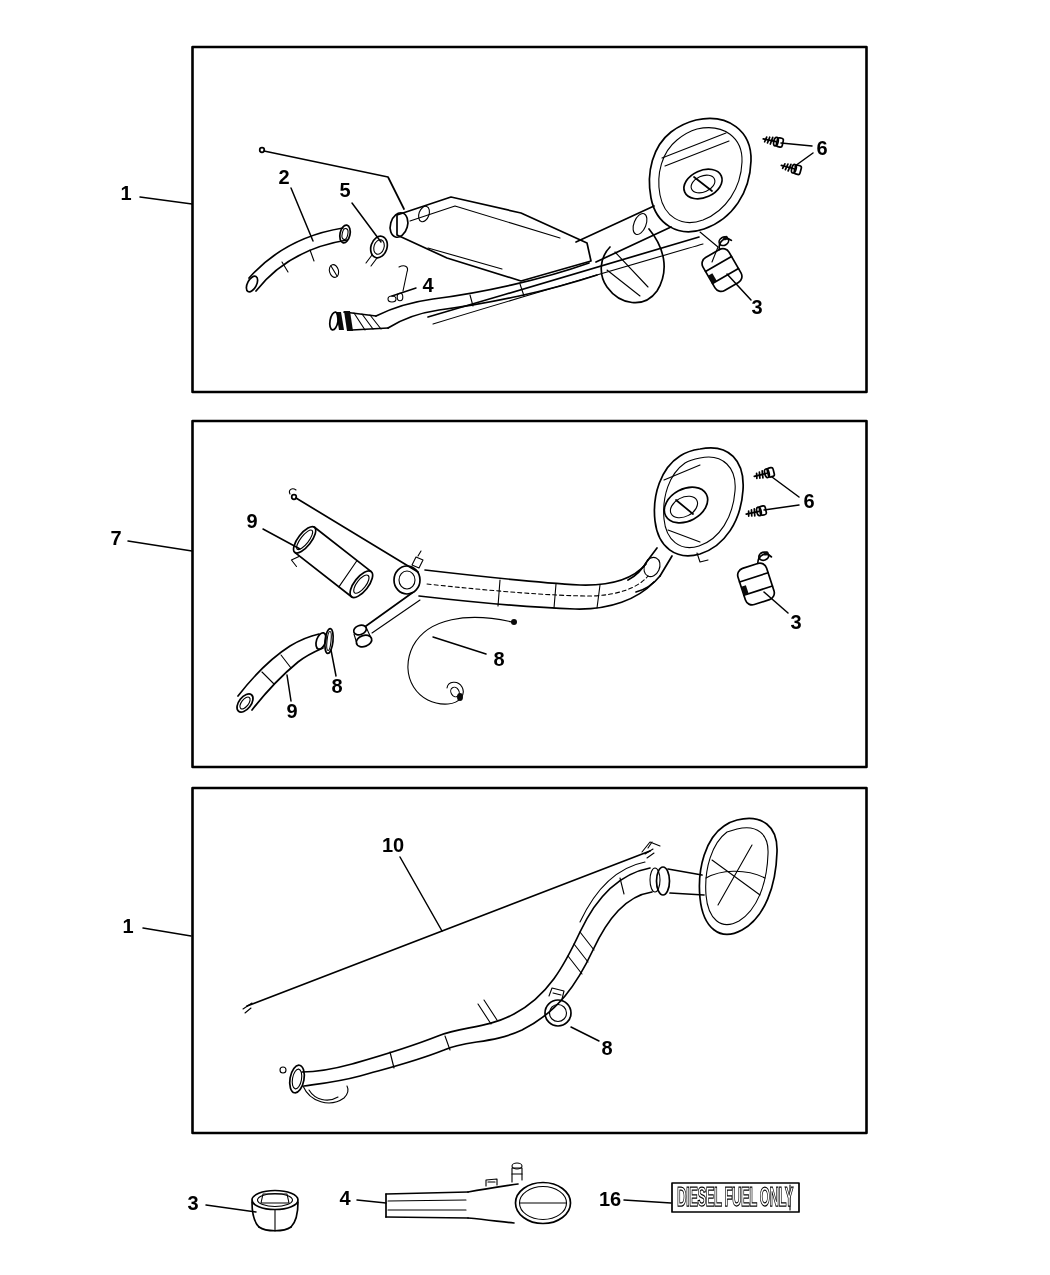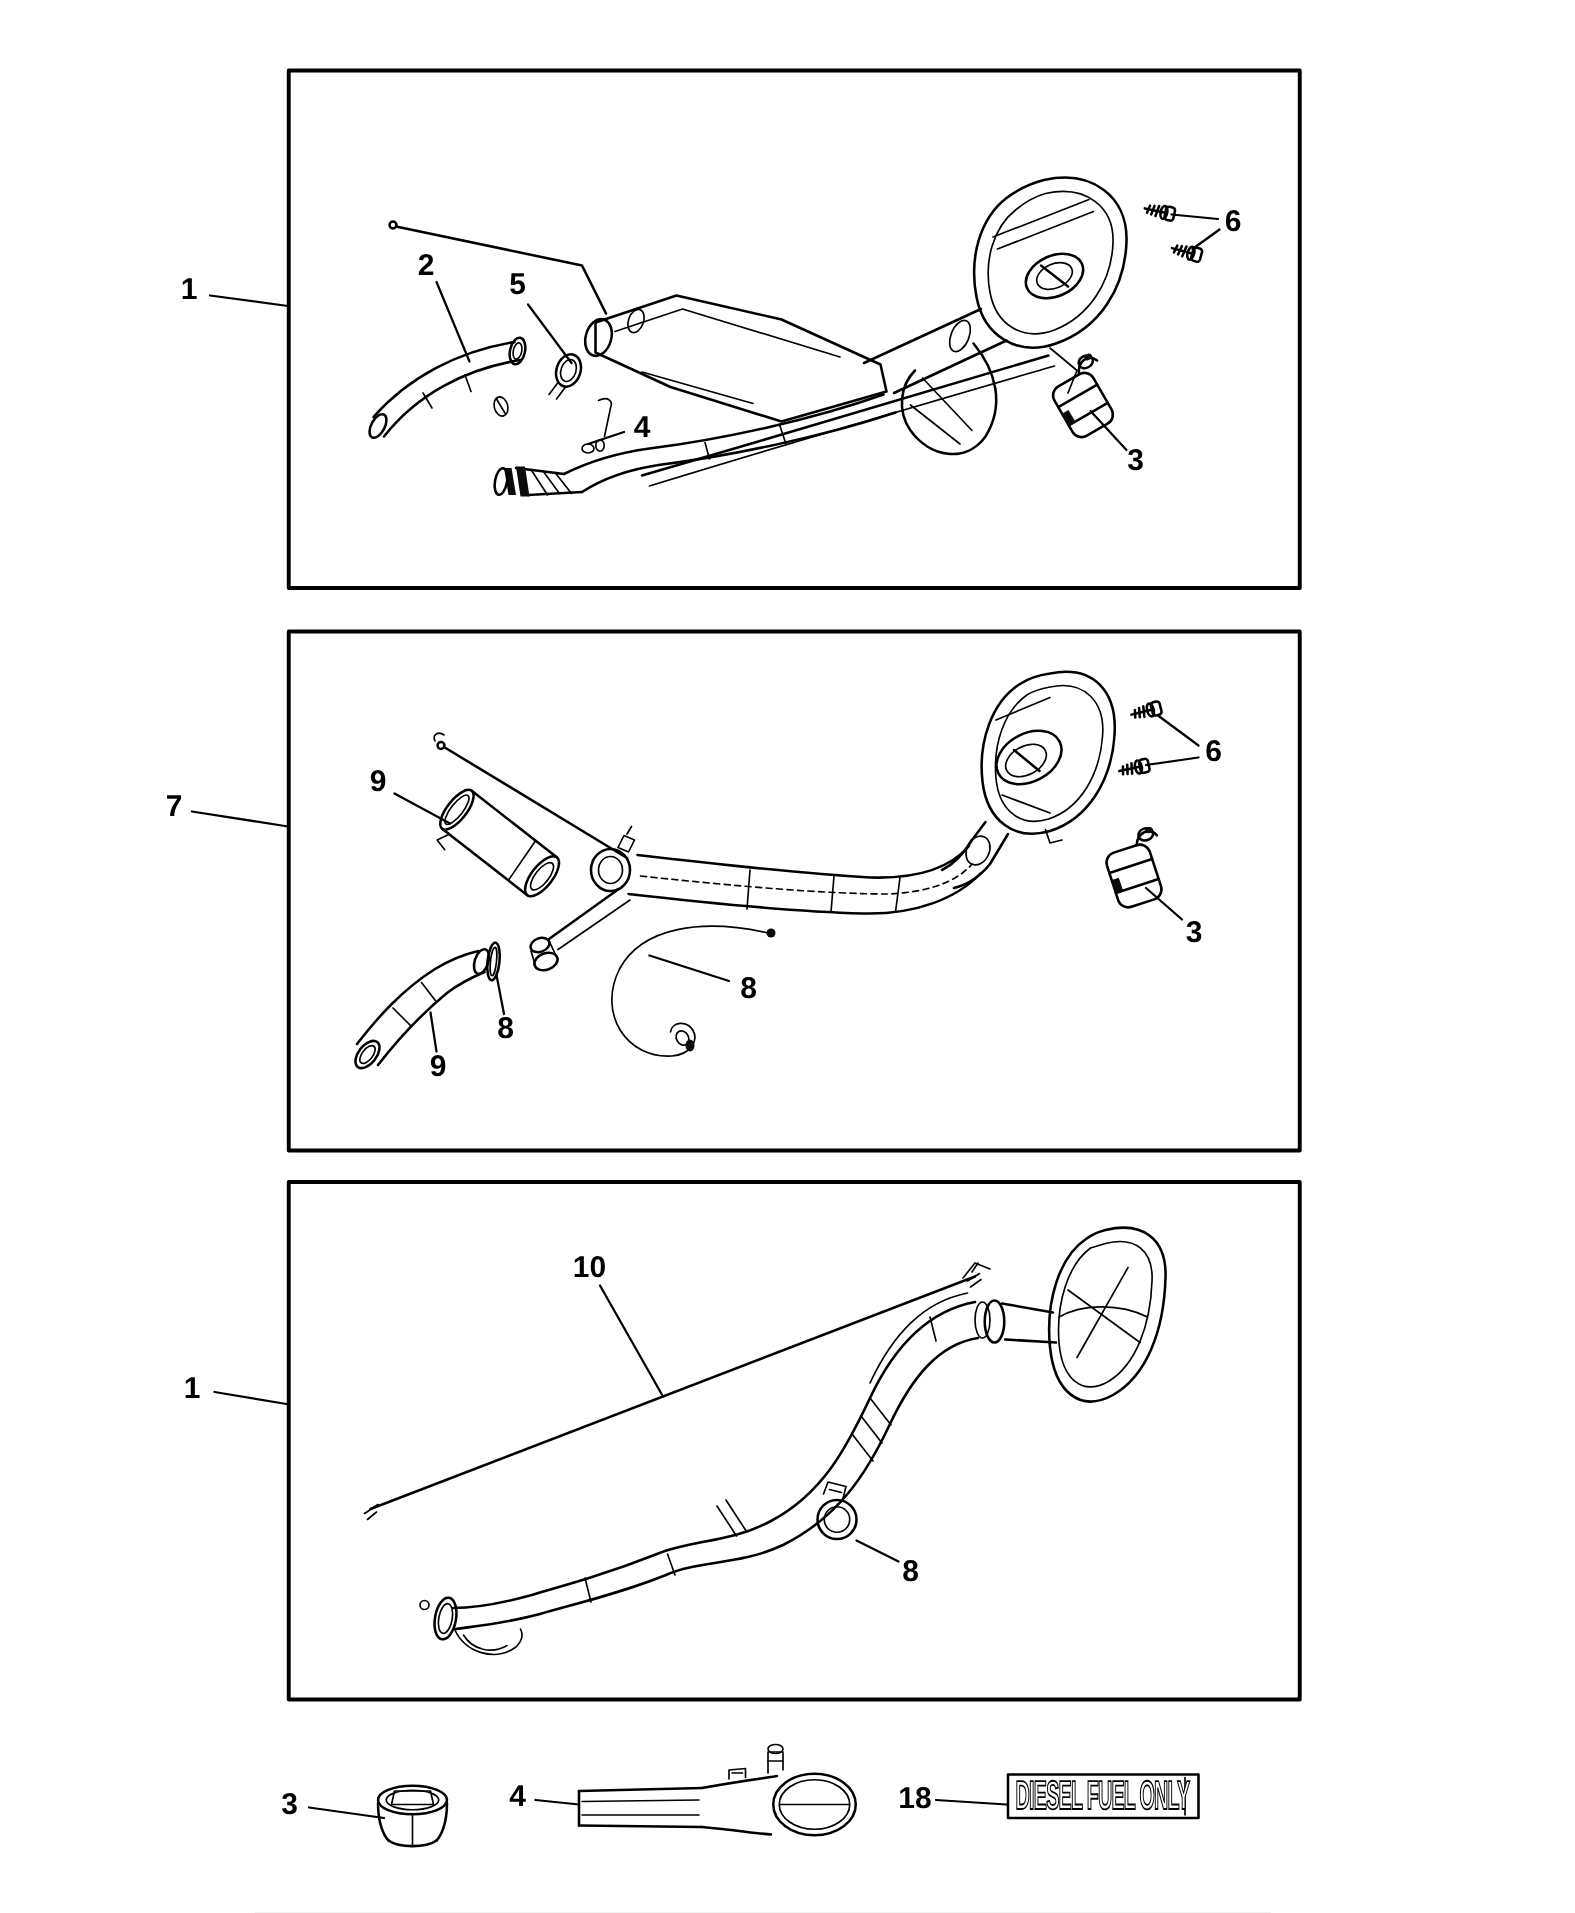--- a/index.html
+++ b/index.html
@@ -382,15 +382,15 @@
   <div class="callout" style="left:292px;top:711px">9</div>
   <div class="callout" style="left:796px;top:622px">3</div>
   <div class="callout" style="left:809px;top:501px">6</div>
 
   <div class="callout" style="left:128px;top:926px">1</div>
   <div class="callout" style="left:393px;top:845px">10</div>
   <div class="callout" style="left:607px;top:1048px">8</div>
 
   <div class="callout" style="left:193px;top:1203px">3</div>
   <div class="callout" style="left:345px;top:1198px">4</div>
-  <div class="callout" style="left:610px;top:1199px">18</div>
+  <div class="callout" style="left:610px;top:1199px">16</div>
 
 </div>
 
 </body></html>

